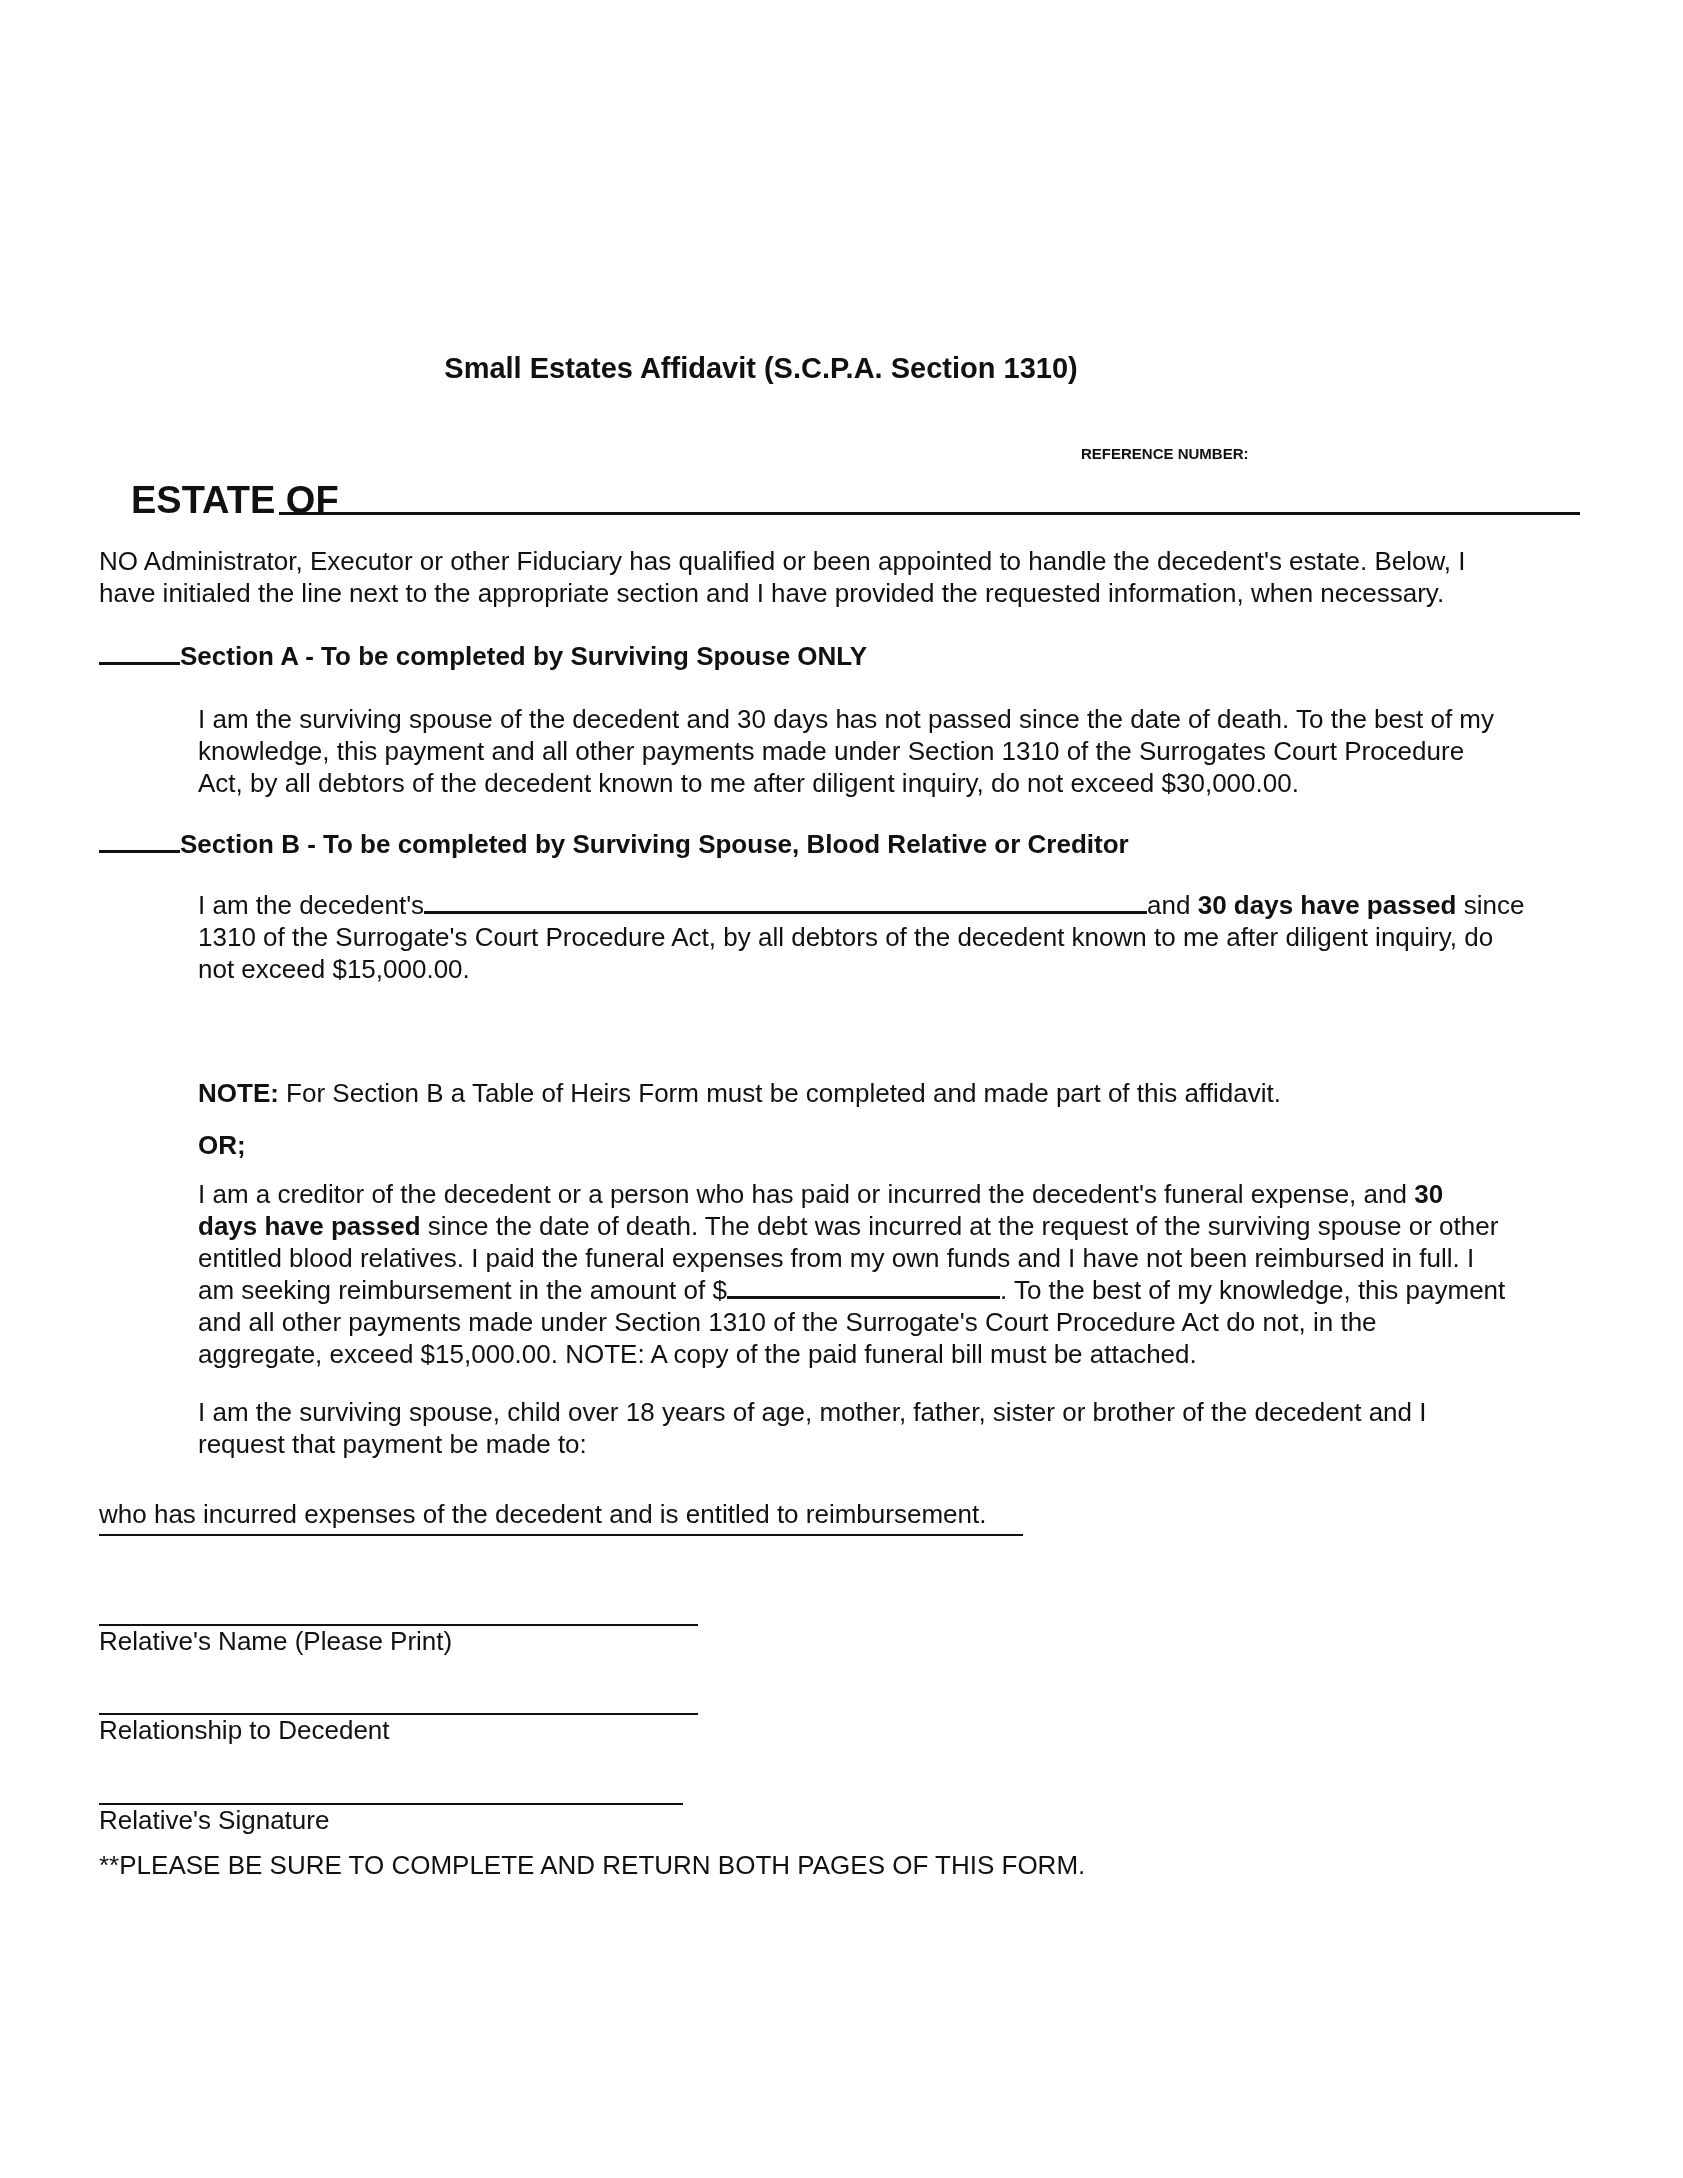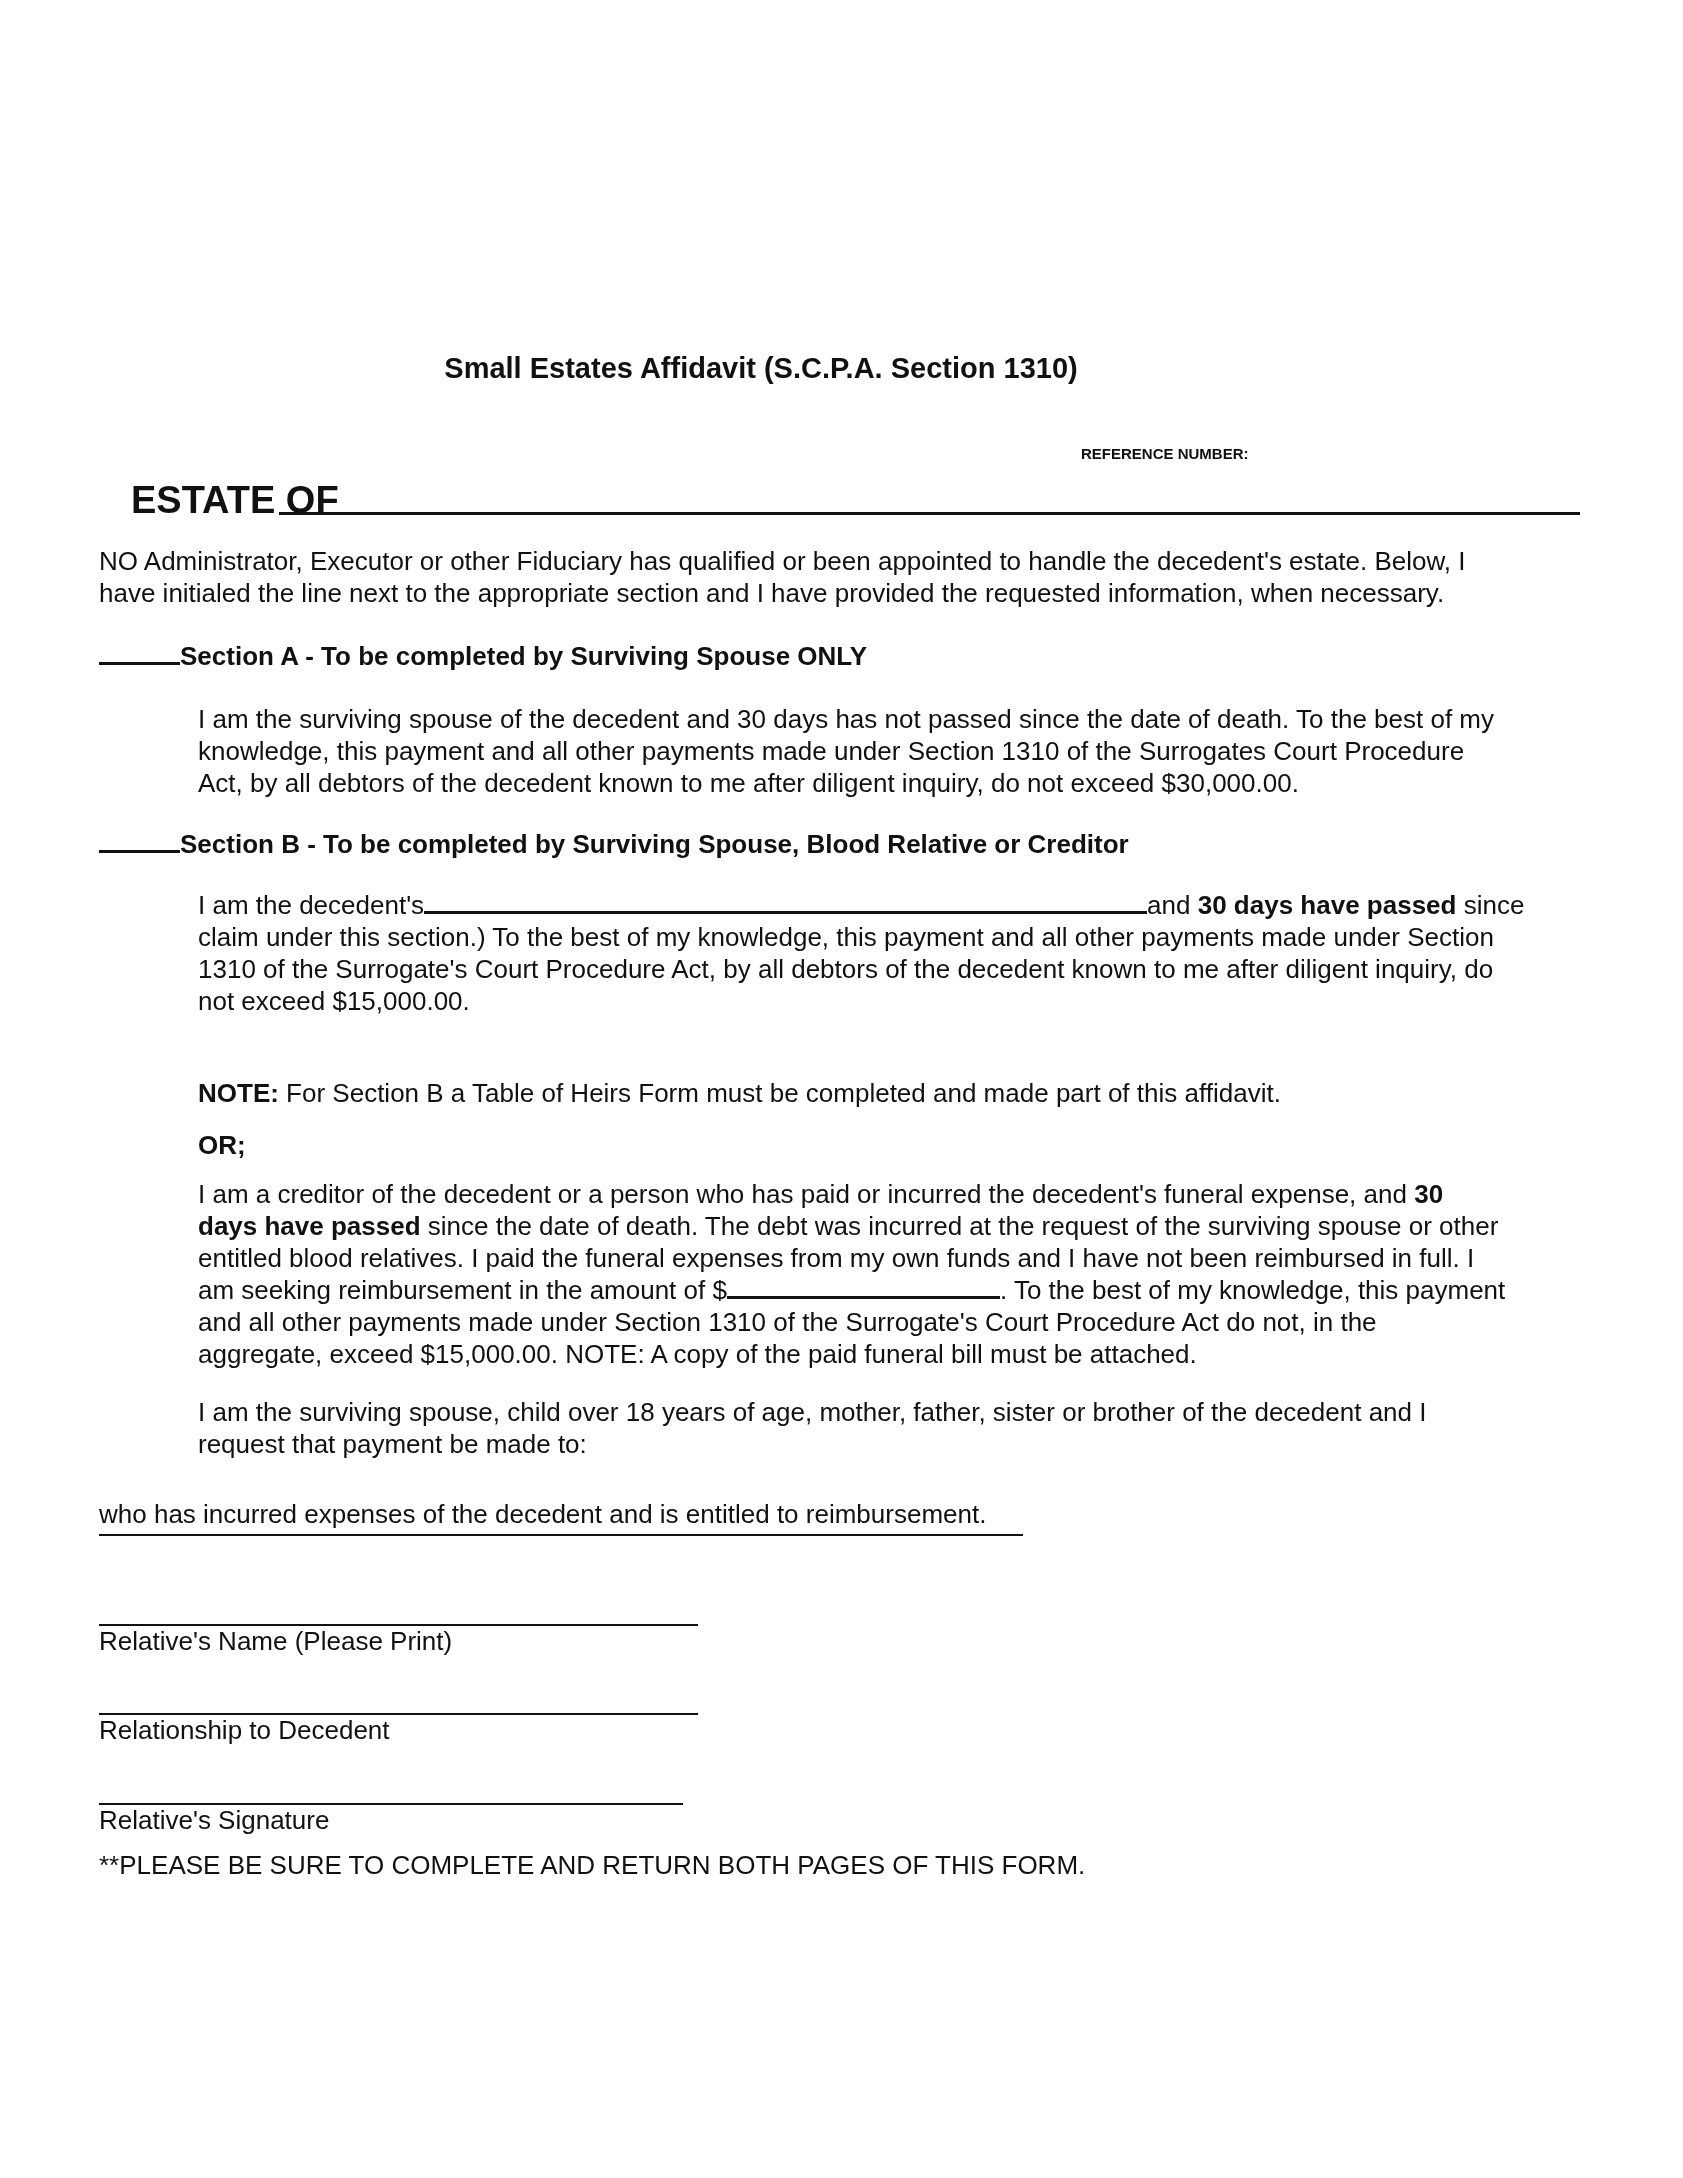--- a/index.html
+++ b/index.html
@@ -36,21 +36,20 @@
   <div>I am the surviving spouse of the decedent and 30 days has not passed since the date of death. To the best of my</div>
   <div>knowledge, this payment and all other payments made under Section 1310 of the Surrogates Court Procedure</div>
   <div>Act, by all debtors of the decedent known to me after diligent inquiry, do not exceed $30,000.00.</div>
 </div>
 
 <div class="para b" style="top:826px">
   <span class="sec-blank"></span><span>Section B - To be completed by Surviving Spouse, Blood Relative or Creditor</span>
 </div>
 <div class="para ind" style="top:889px">
   <div><span>I am the decedent's</span><span class="line" style="width:723px"></span><span>and </span><span class="b">30 days have passed</span><span> since</span></div>
-  <div>claim under this section.) To the best of my knowledge, this payment and all other payments made under Section</div>
   <div>1310 of the Surrogate's Court Procedure Act, by all debtors of the decedent known to me after diligent inquiry, do</div>
   <div>not exceed $15,000.00.</div>
 </div>
 
 <div class="para ind" style="top:1077px"><span class="b">NOTE:</span><span> For Section B a Table of Heirs Form must be completed and made part of this affidavit.</span></div>
 <div class="para ind b" style="top:1129px">OR;</div>
 
 <div class="para ind" style="top:1178px">
   <div><span>I am a creditor of the decedent or a person who has paid or incurred the decedent's funeral expense, and </span><span class="b">30</span></div>
   <div><span class="b">days have passed</span><span> since the date of death. The debt was incurred at the request of the surviving spouse or other</span></div>

